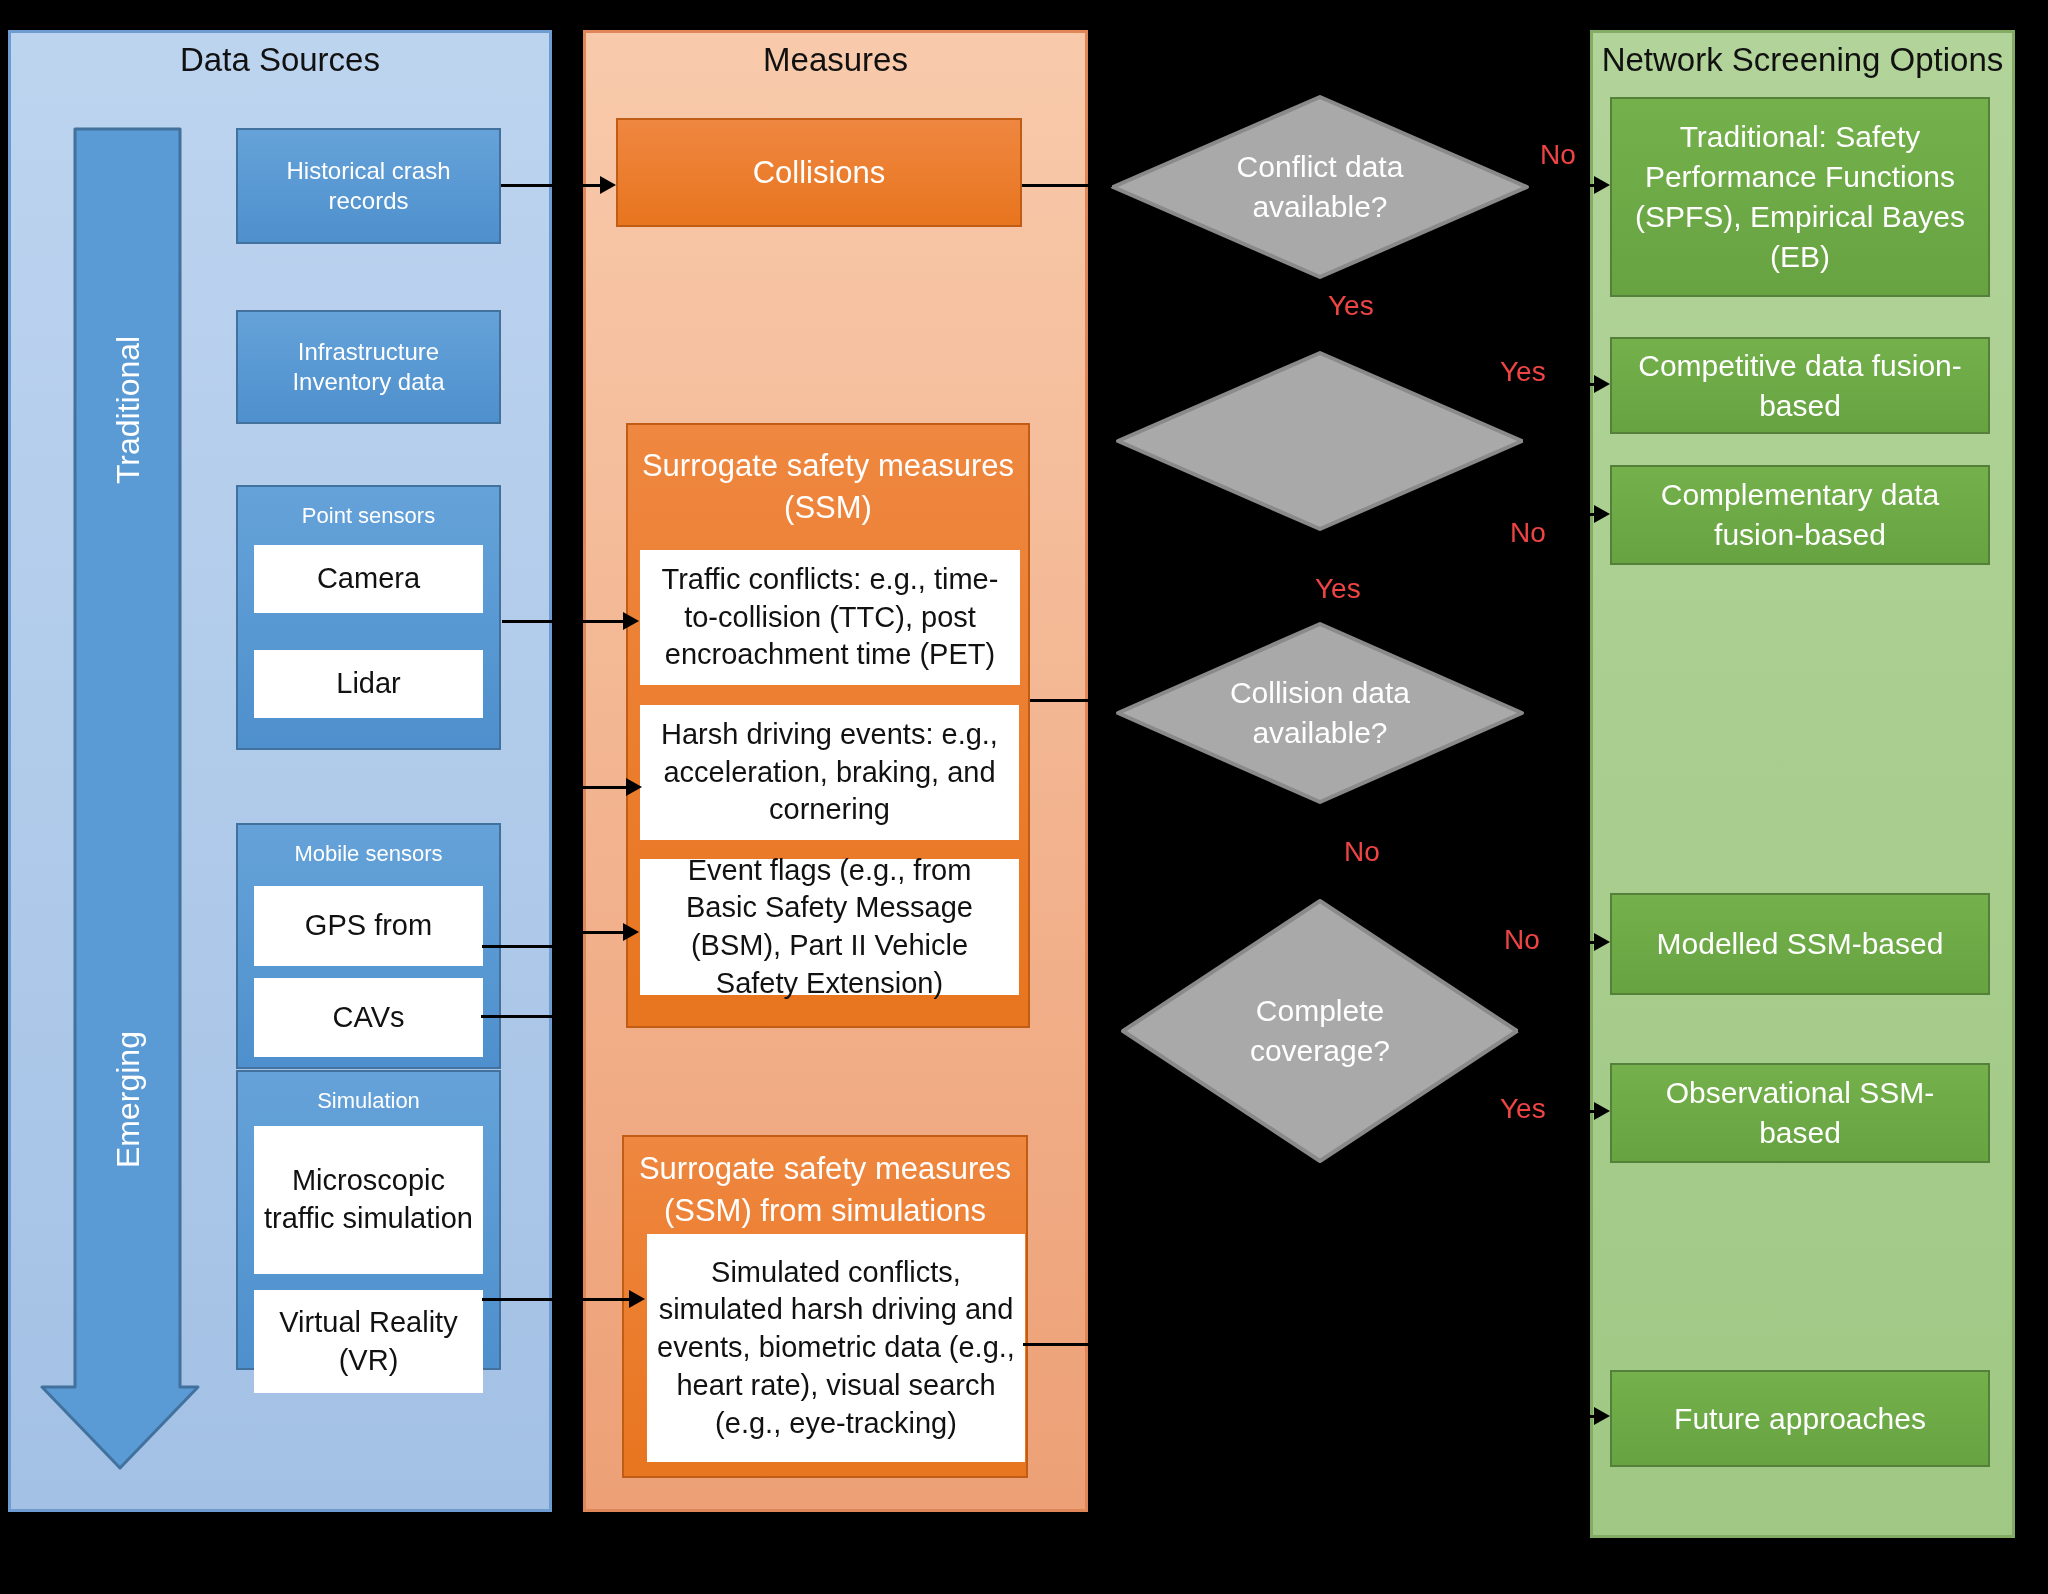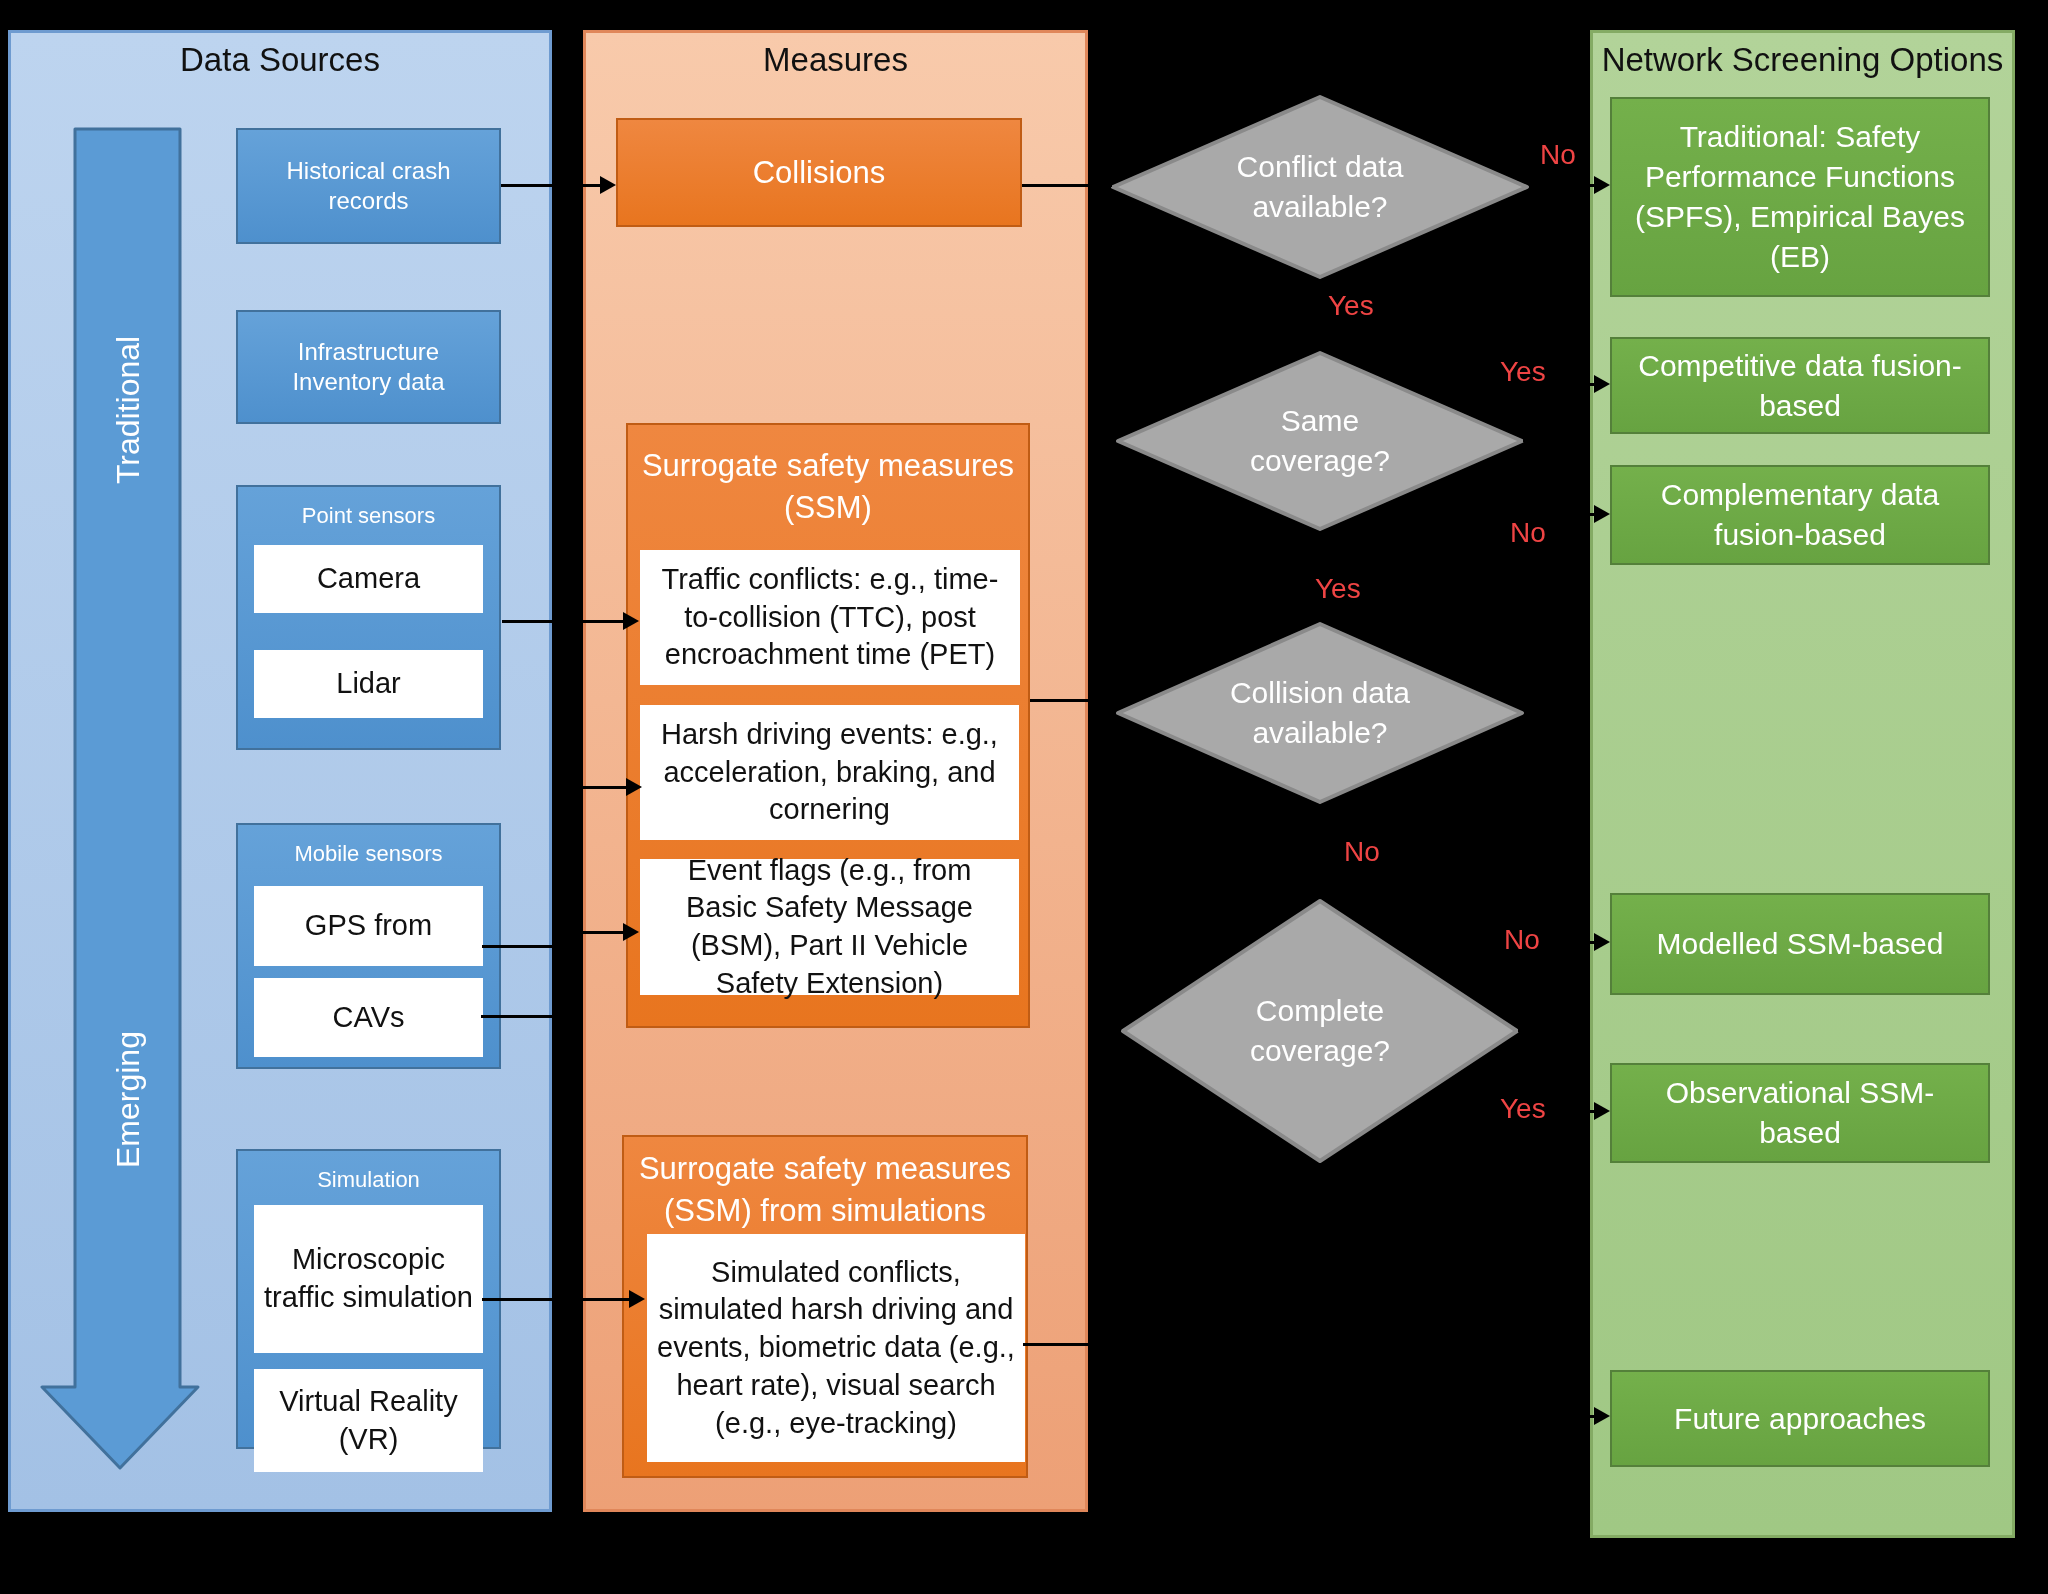--- a/index.html
+++ b/index.html
@@ -55,21 +55,21 @@
     <div class="wbox c" style="left:16px;top:58px;width:229px;height:68px;">Camera</div>
     <div class="wbox c" style="left:16px;top:163px;width:229px;height:68px;">Lidar</div>
   </div>
 
   <div class="group" style="left:236px;top:823px;width:265px;height:246px;">
     <div class="group-title c" style="top:8px;height:42px;">Mobile sensors</div>
     <div class="wbox c" style="left:16px;top:61px;width:229px;height:80px;">GPS from</div>
     <div class="wbox c" style="left:16px;top:153px;width:229px;height:79px;">CAVs</div>
   </div>
 
-  <div class="group" style="left:236px;top:1149px;width:265px;height:300px;">
+  <div class="group" style="left:236px;top:1070px;width:265px;height:300px;">
     <div class="group-title c" style="top:8px;height:42px;">Simulation</div>
     <div class="wbox c" style="left:16px;top:54px;width:229px;height:148px;">Microscopic traffic simulation</div>
     <div class="wbox c" style="left:16px;top:218px;width:229px;height:103px;">Virtual Reality (VR)</div>
   </div>
 
   <div class="panel" style="left:583px;top:30px;width:505px;height:1482px;border-color:#e0875a;
               background:linear-gradient(180deg,#f8caab,#eda076);"></div>
   <div class="panel-title c" style="left:583px;top:38px;width:505px;height:44px;">Measures</div>
 
   <div class="obox c" style="left:616px;top:118px;width:406px;height:109px;font-size:31px;">Collisions</div>
@@ -90,21 +90,20 @@
     <svg width="420" height="186" viewBox="0 0 420 186">
       <polygon points="210,3 417,93 210,183 3,93" fill="#a9a9a9" stroke="#8a8a8a" stroke-width="4" stroke-linejoin="round"></polygon>
     </svg>
     <div class="dlabel c" style="left:80px;top:0;width:260px;height:186px;">Conflict data available?</div>
   </div>
 
   <div class="diamond" style="left:1115px;top:350px;width:410px;height:182px;">
     <svg width="410" height="182" viewBox="0 0 410 182">
       <polygon points="205,3 407,91 205,179 3,91" fill="#a9a9a9" stroke="#8a8a8a" stroke-width="4" stroke-linejoin="round"></polygon>
     </svg>
-    <div class="dlabel c" style="left:105px;top:0;width:200px;height:182px;">Same coverage?</div>
   </div>
 
   <div class="diamond" style="left:1115px;top:621px;width:410px;height:184px;">
     <svg width="410" height="184" viewBox="0 0 410 184">
       <polygon points="205,3 407,92 205,181 3,92" fill="#a9a9a9" stroke="#8a8a8a" stroke-width="4" stroke-linejoin="round"></polygon>
     </svg>
     <div class="dlabel c" style="left:75px;top:0;width:260px;height:184px;">Collision data available?</div>
   </div>
 
   <div class="diamond" style="left:1120px;top:898px;width:400px;height:266px;">

